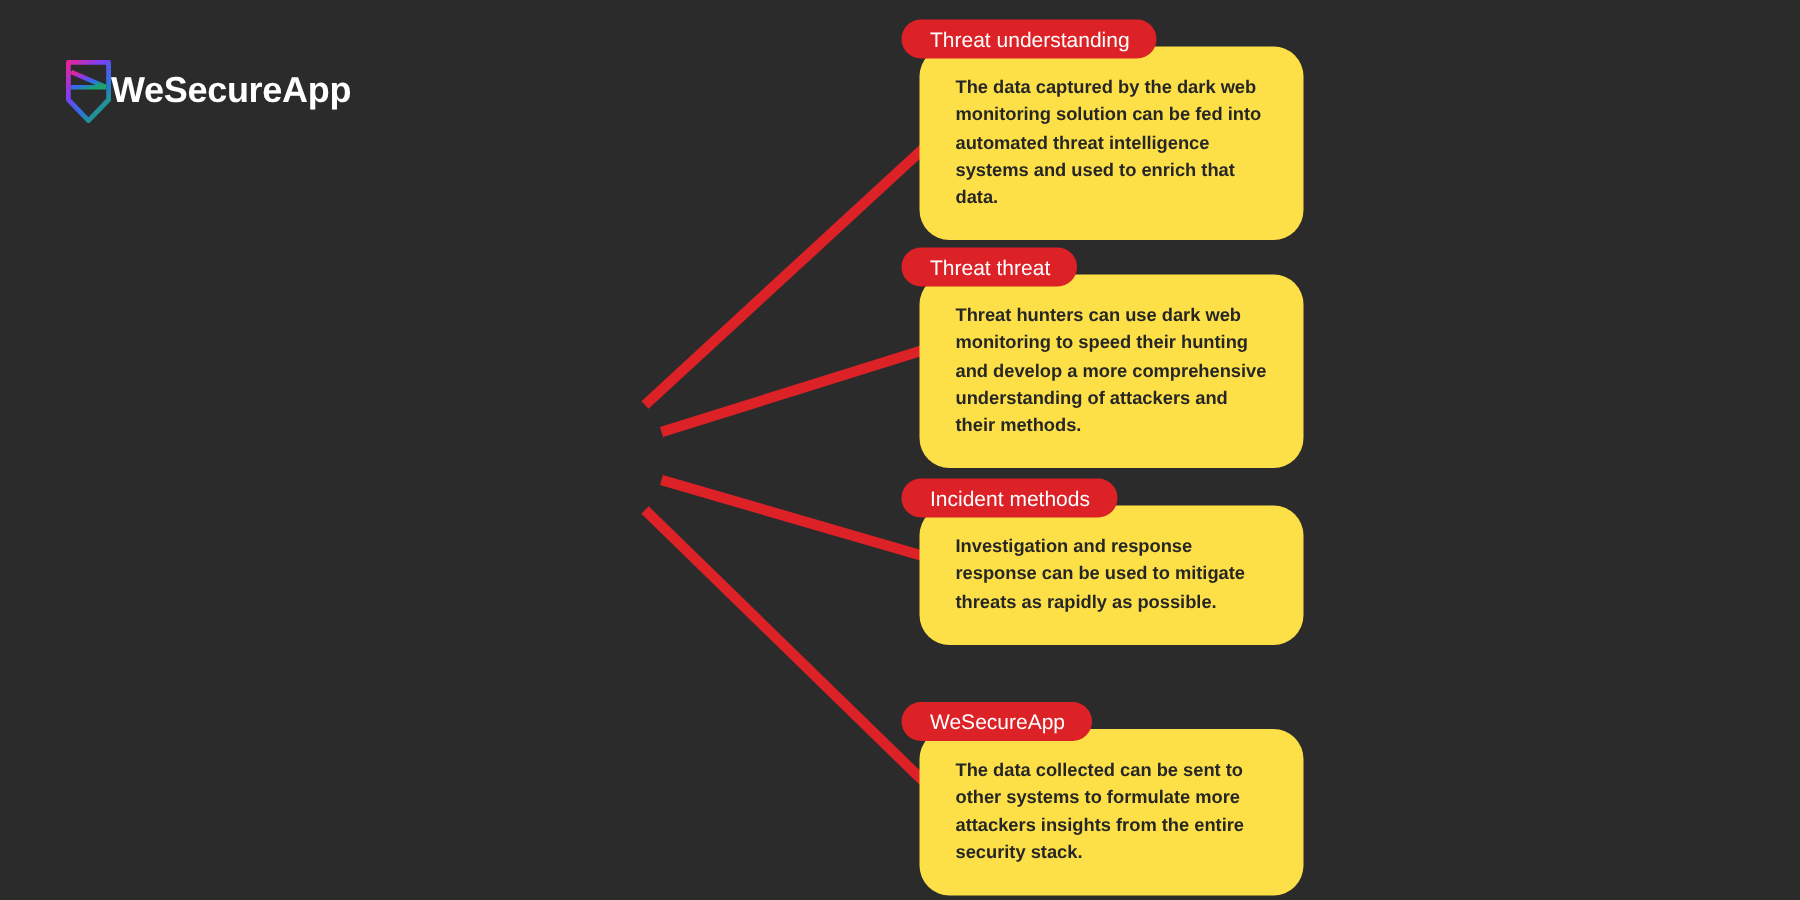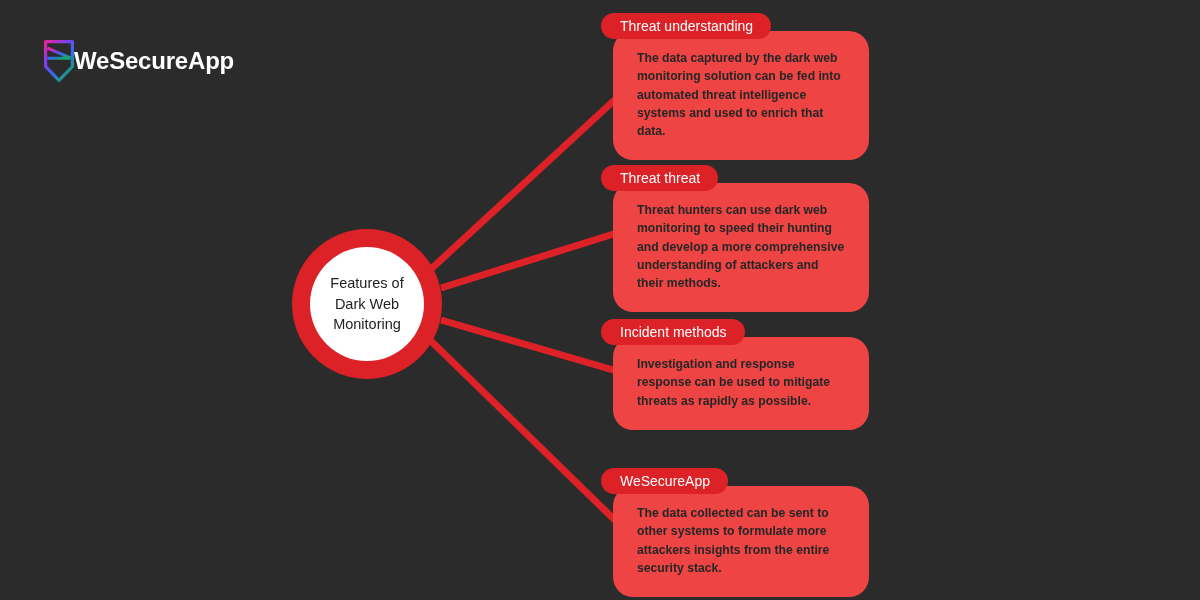--- a/index.html
+++ b/index.html
@@ -111,21 +111,21 @@
     color: #ffffff;
     font-size: 14px;
     line-height: 1;
     white-space: nowrap;
   }
   .node-body {
     position: absolute;
     left: 12px;
     top: 18px;
     width: 256px;
-    background: #ef4444;
+    background: #fde047;
     border-radius: 20px;
     box-sizing: border-box;
     padding: 18px 22px 20px 24px;
     z-index: 1;
   }
   .node-text {
     color: #262626;
     font-size: 12.2px;
     font-weight: bold;
     line-height: 1.50;
@@ -153,27 +153,20 @@
     <span id="brand-name">WeSecureApp</span>
   </div>
 
   <svg id="connectors" aria-hidden="true" width="1200" height="600" viewBox="0 0 1200 600">
       <line x1="430" y1="270" x2="620" y2="95" stroke="#dc2127" stroke-width="7" stroke-linecap="butt"></line>
       <line x1="441" y1="288" x2="620" y2="232" stroke="#dc2127" stroke-width="7" stroke-linecap="butt"></line>
       <line x1="441" y1="320" x2="620" y2="372" stroke="#dc2127" stroke-width="7" stroke-linecap="butt"></line>
       <line x1="430" y1="340" x2="623" y2="528" stroke="#dc2127" stroke-width="7" stroke-linecap="butt"></line>
     </svg>
 
-  <div id="hub">
-    <div id="hub-inner">
-      <div id="hub-label">Features of
-Dark Web
-Monitoring</div>
-    </div>
-  </div>
 
   <div id="nodes">
       <div class="node-card" style="left: 601px; top: 13px;">
         <div class="node-body">
           <p class="node-text">The data captured by the dark web monitoring solution can be fed into automated threat intelligence systems and used to enrich that data.</p>
         </div>
         <div class="node-tab">
           <span class="node-tab-label">Threat understanding</span>
         </div>
       </div>

